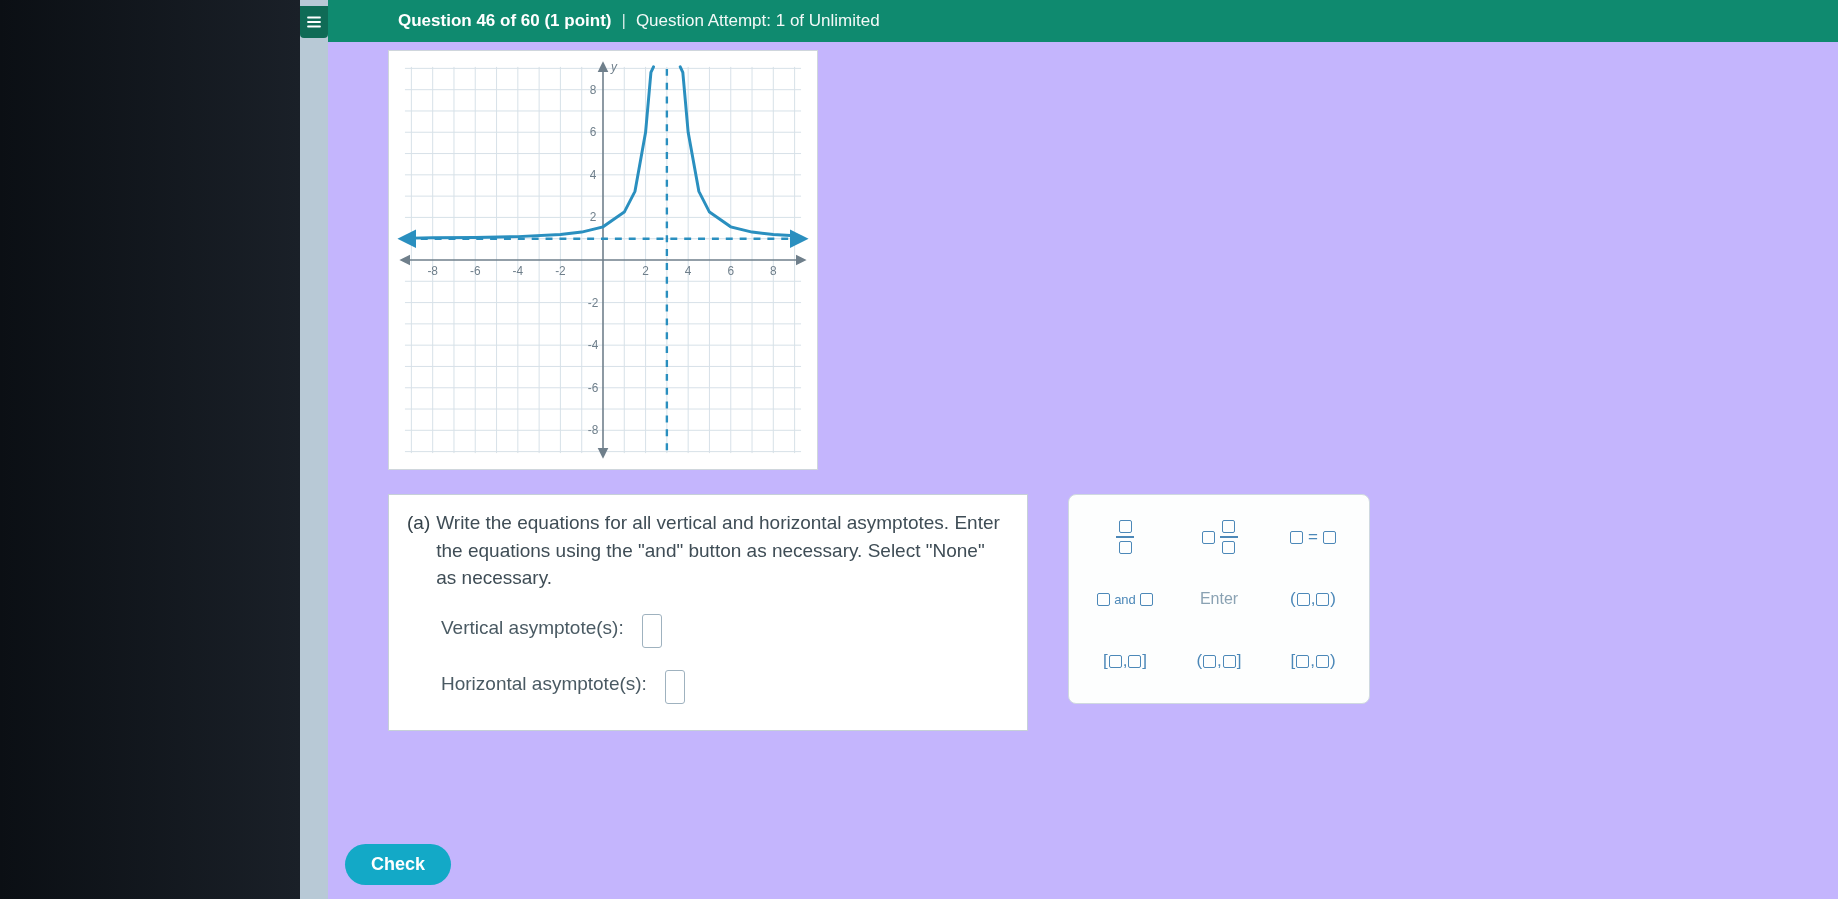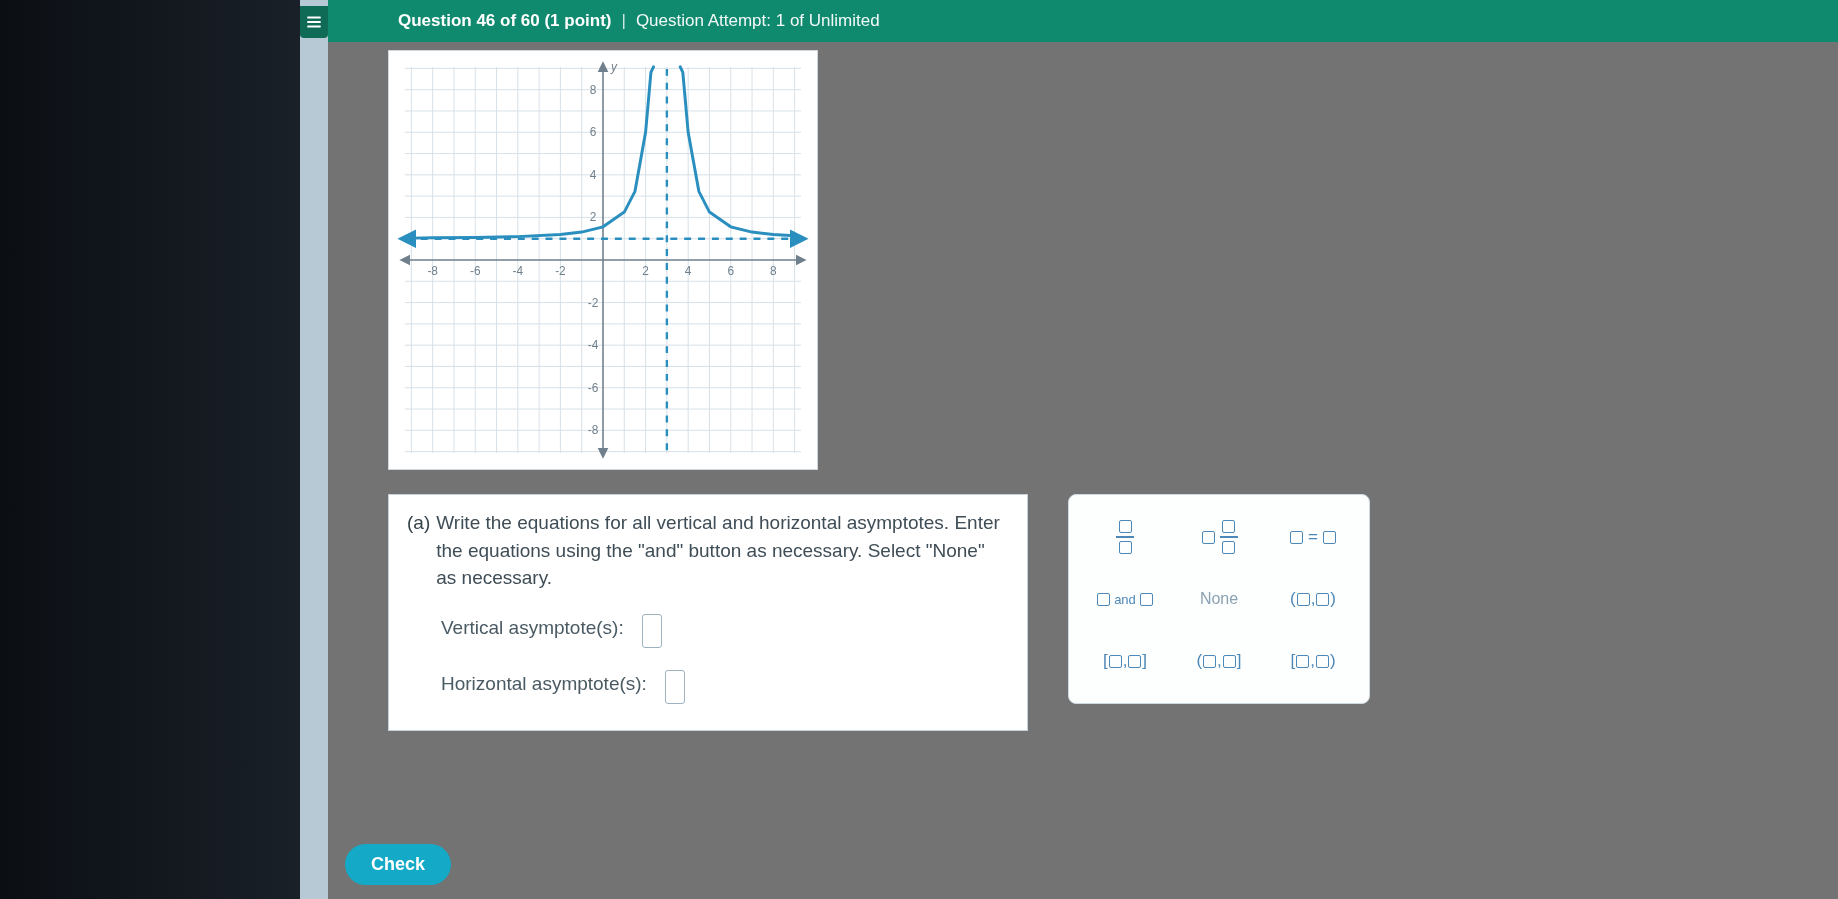--- a/index.html
+++ b/index.html
@@ -2,21 +2,21 @@
 <html><head>
 <meta charset="utf-8">
 <style>
   * { box-sizing: border-box; margin: 0; padding: 0; }
   html, body { width: 100%; height: 100%; font-family: Arial, Helvetica, sans-serif; }
   body { display: flex; background: #111; }
   .left-dead { width: 300px; background: linear-gradient(90deg,#0b0f14,#1a2028); flex-shrink:0; }
   .scroll-strip { width: 28px; background: #b8c9d6; flex-shrink:0; display:flex; align-items:flex-start; justify-content:center; padding-top:6px;}
   .menu-badge { width:28px; height:32px; background:#0f6b56; border-radius:0 0 4px 4px; display:flex; align-items:center; justify-content:center;}
   .menu-badge svg { width:18px; height:18px; }
-  .page { flex:1; background:#737373; display:flex; flex-direction:column; min-width:0;}
+  .page { flex:1; background:#c4b5fd; display:flex; flex-direction:column; min-width:0;}
   .header { background:#0f8a6f; color:#fff; height:42px; display:flex; align-items:center; padding:0 60px 0 70px; font-size:17px; gap:10px; font-weight:600;}
   .header .sep { opacity:.8; font-weight:400;}
   .header .attempt { font-weight:400; opacity:.95;}
   .content { flex:1; padding: 8px 40px 0 60px; overflow:hidden; position:relative;}
   .graph-box { width:430px; height:420px; border:1px solid #cfd6dc; background:#fff; padding:6px;}
   .graph-box svg { width:100%; height:100%; display:block;}
   .qa-row { display:flex; gap:40px; margin-top:24px; align-items:flex-start;}
   .question-panel { width:640px; border:1px solid #c6d0d8; background:#fff; padding:14px 18px 26px; font-size:19px; color:#3f4d56; line-height:1.45;}
   .question-panel .part { display:flex; gap:6px;}
   .question-panel .part .lbl { color:#35424a;}
@@ -177,21 +177,21 @@
         <div class="pal-btn">
           <span class="box"></span>
             <span style="margin:0 4px">=</span>
             <span class="box"></span>
         </div>
         <div class="pal-btn">
           <span class="box"></span>
             <span style="margin:8px 3px;font-size:13px">and</span>
             <span class="box"></span>
         </div>
-        <div class="pal-btn none">None</div>
+        <div class="pal-btn none">Enter</div>
         <div class="pal-btn">
           (<span class="box"></span>,<span class="box"></span>)
         </div>
         <div class="pal-btn">
           [<span class="box"></span>,<span class="box"></span>]
         </div>
         <div class="pal-btn">
           (<span class="box"></span>,<span class="box"></span>]
         </div>
         <div class="pal-btn">

